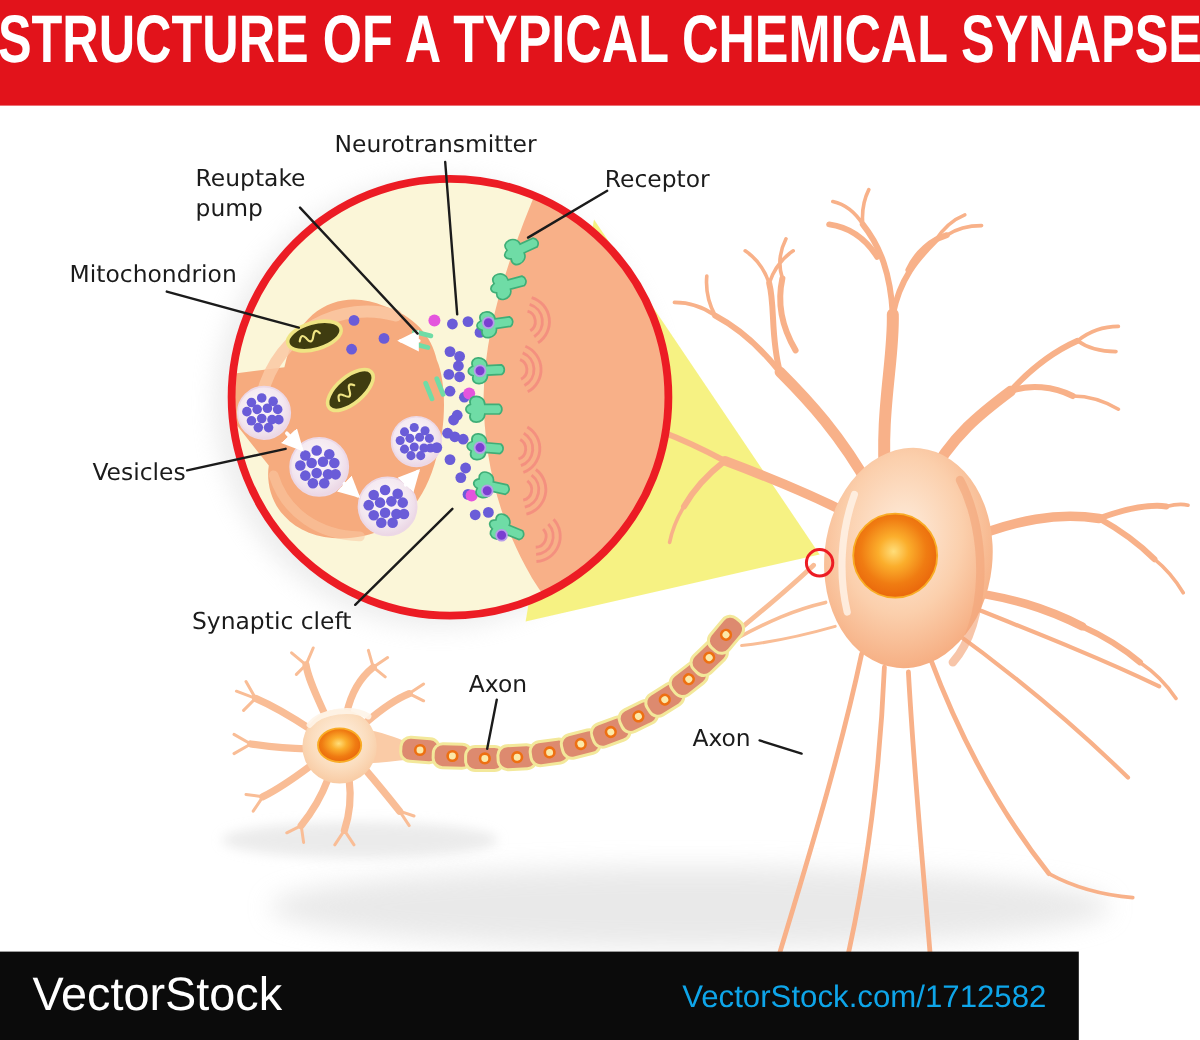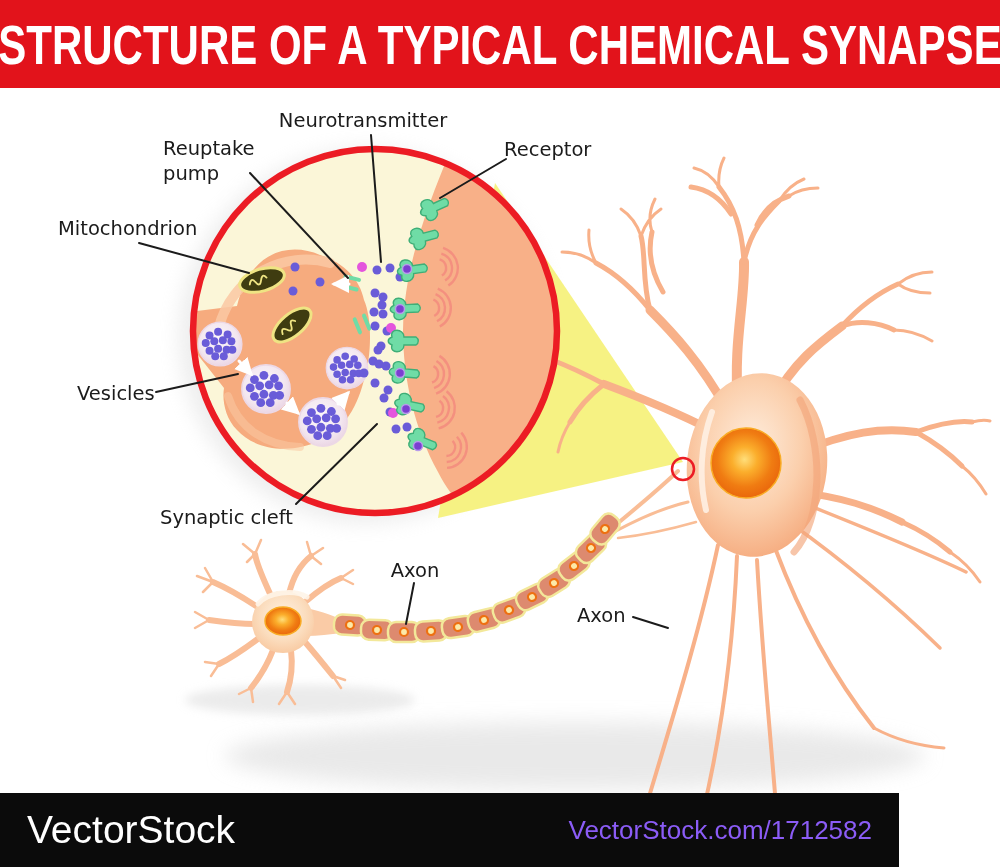--- a/index.html
+++ b/index.html
@@ -1,26 +1,26 @@
 <!DOCTYPE html>
 <html style="--header-red: #e2131b; --footer-black: #0b0b0b; --label-black: #1b1b1b; --ring-red: #ec1c24; --circle-cream: #fbf6d8; --presynaptic-salmon: #f6ab7e; --presynaptic-highlight: #fac8a3; --postsynaptic-salmon: #f8b088; --receptor-green: #6fdca6; --receptor-green-dark: #3fae77; --nt-purple: #6a5cd8; --nt-magenta: #e455dd; --mito-dark: #3f3c10; --mito-yellow: #efe483; --beam-yellow: #f6f17c; --neuron-salmon: #f8b189; --myelin-fill: #dd8a6f; --myelin-stroke: #f3e89a; --ripple: #f2837c; --shadow-gray: #d8d8d8;"><head>
 <meta charset="utf-8">
 <style>
   html,body{margin:0;padding:0;background:#fff;}
   .stage{position:relative;width:1000px;height:867px;overflow:hidden;background:#fff;
          font-family:"DejaVu Sans",sans-serif;}
   .hdr{position:absolute;top:0;left:0;width:1000px;height:88px;
-       background:var(--header-red,#e2131b);display:flex;align-items:center;justify-content:center;z-index:5;}
+       background:var(--header-red,#e2131b);display:flex;align-items:flex-start;justify-content:center;z-index:5;}
   .hdr-title{color:#fff;font-family:"Liberation Sans",sans-serif;font-weight:700;
        font-size:56px;white-space:nowrap;transform:scaleX(.75);letter-spacing:0px;}
   .ftr{position:absolute;left:0;bottom:0;width:899px;height:74px;background:var(--footer-black,#0b0b0b);
        display:flex;align-items:center;justify-content:space-between;
        padding:0 27px;box-sizing:border-box;z-index:5;}
   .ftr-brand{color:#fff;font-family:"Liberation Sans",sans-serif;font-size:39px;font-weight:400;}
-  .ftr-credit{color:#8b5cf6;font-family:"Liberation Sans",sans-serif;font-size:26px;font-weight:400;}
+  .ftr-credit{color:#0ea5e9;font-family:"Liberation Sans",sans-serif;font-size:26px;font-weight:400;}
   svg{position:absolute;top:0;left:0;}
   .lbl{font-family:"DejaVu Sans",sans-serif;font-size:19.5px;fill:var(--label-black,#1b1b1b);}
   .ptr{stroke:var(--label-black,#1b1b1b);stroke-width:2;stroke-linecap:round;}
   .ring{stroke:var(--ring-red,#ec1c24);fill:none;}
   .cream{fill:var(--circle-cream,#fbf6d8);}
   .post{fill:var(--postsynaptic-salmon,#f8b088);}
   .bulb{fill:var(--presynaptic-salmon,#f6ab7e);}
   .bulbhi{stroke:var(--presynaptic-highlight,#fac8a3);fill:none;stroke-linecap:round;}
   .nt{fill:var(--nt-purple,#6a5cd8);}
   .ntm{fill:var(--nt-magenta,#e455dd);}

